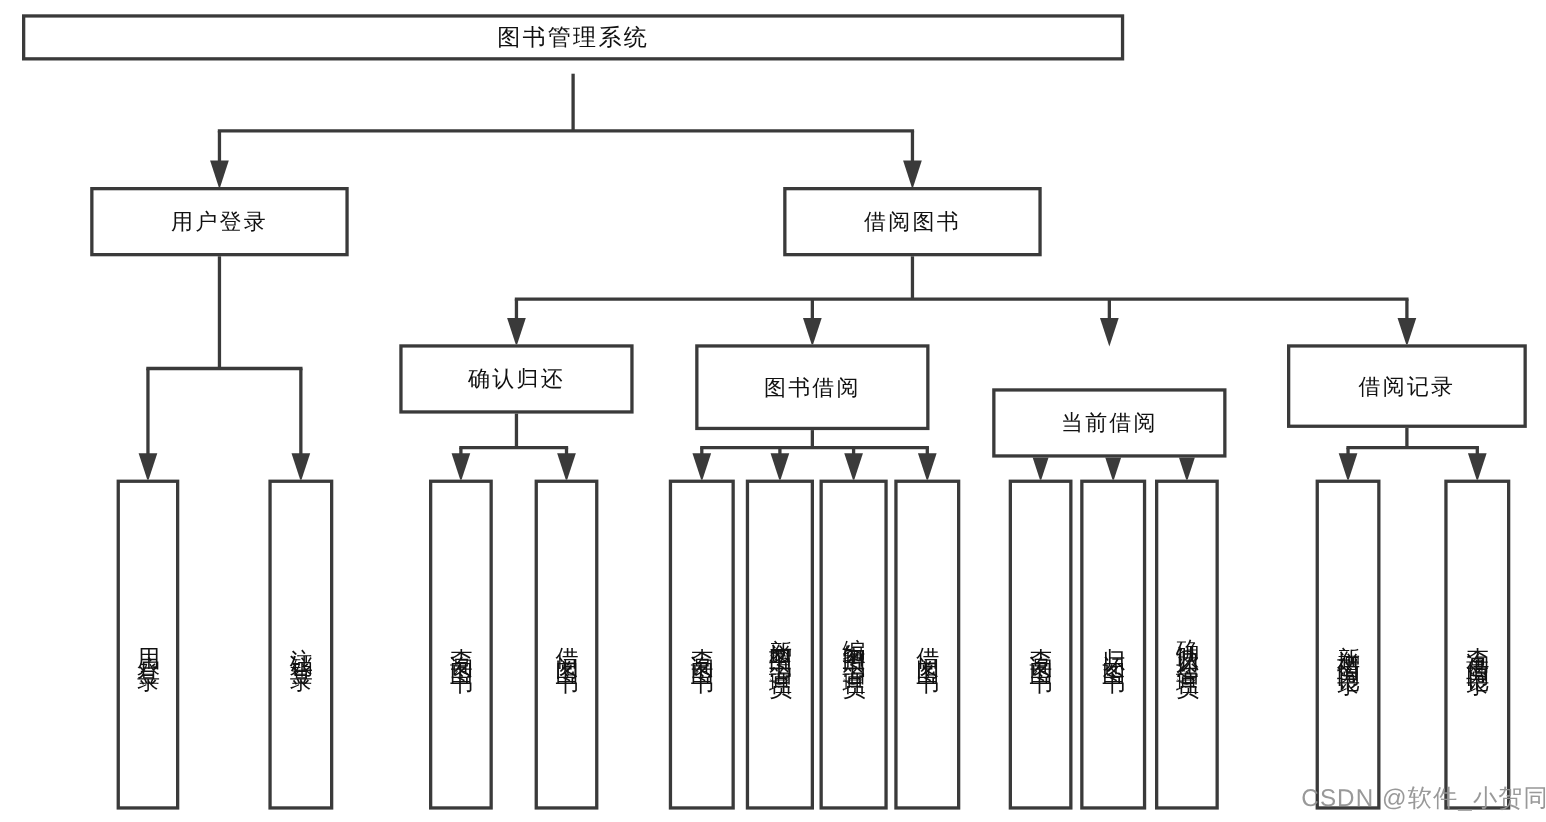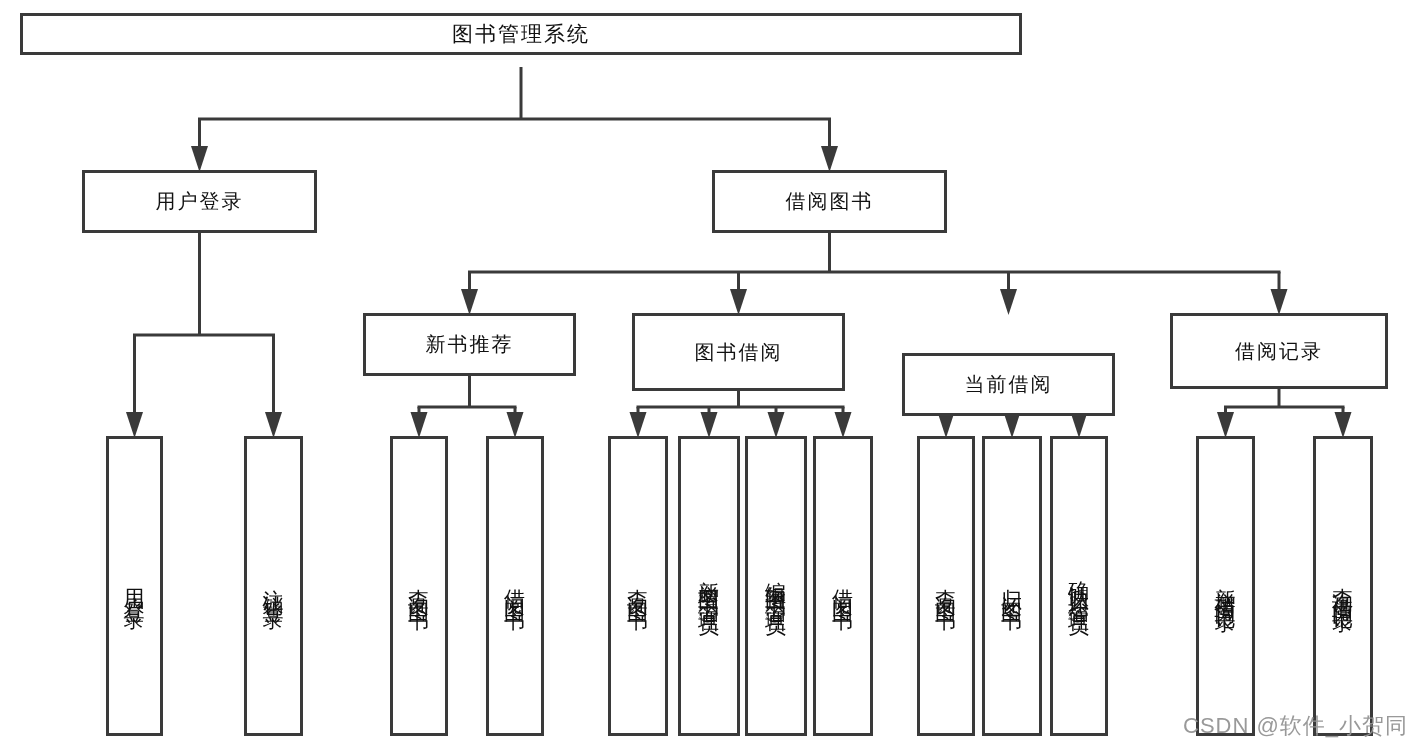--- a/index.html
+++ b/index.html
@@ -127,21 +127,21 @@
   </div>
 
   <div class="node" style="left: 82px; top: 170px; width: 235px; height: 63px;">
     <span class="lbl">用户登录</span>
   </div>
   <div class="node" style="left: 712px; top: 170px; width: 235px; height: 63px;">
     <span class="lbl">借阅图书</span>
   </div>
 
   <div class="node" style="left: 363px; top: 313px; width: 213px; height: 63px;">
-    <span class="lbl">新书推荐</span>
+    <span class="lbl">确认归还</span>
   </div>
   <div class="node" style="left: 632px; top: 313px; width: 213px; height: 78px;">
     <span class="lbl">图书借阅</span>
   </div>
   <div class="node" style="left: 902px; top: 313px; width: 213px; height: 63px; margin-top: 40px;">
     <span class="lbl">当前借阅</span>
   </div>
   <div class="node" style="left: 1170px; top: 313px; width: 218px; height: 76px;">
     <span class="lbl">借阅记录</span>
   </div>

